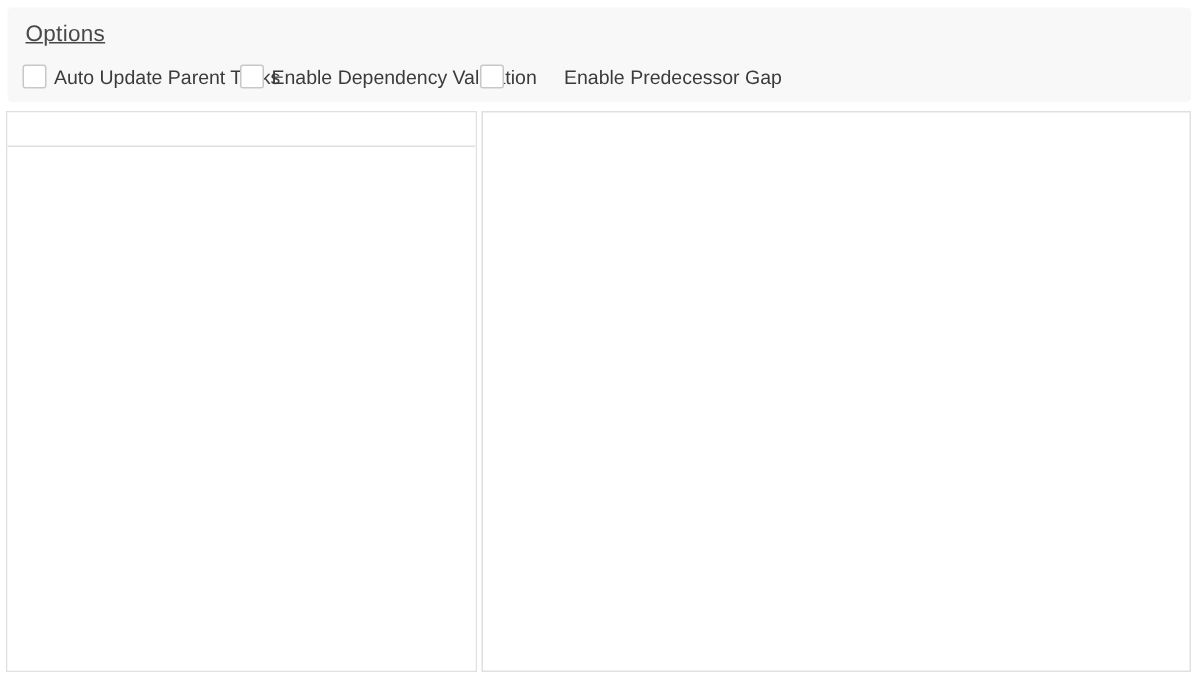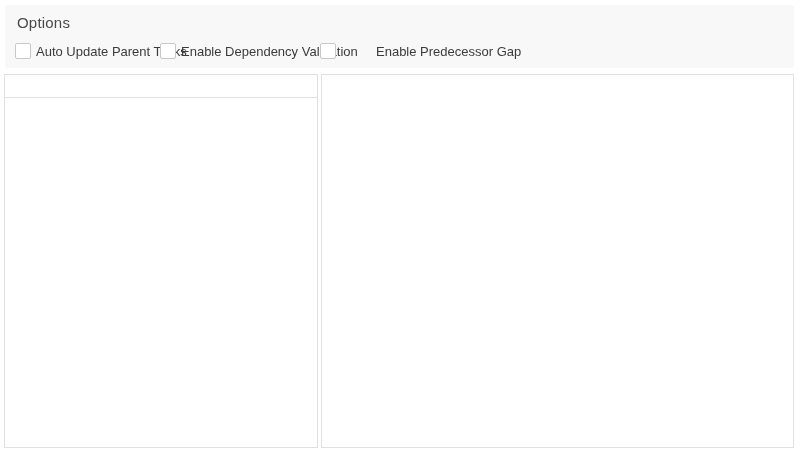--- a/index.html
+++ b/index.html
@@ -23,20 +23,21 @@
     background: #f8f8f8;
     border-radius: 3px;
   }
   .options-title {
     position: absolute;
     left: 12px;
     top: 9px;
     font-size: 15px;
     color: #494949;
     letter-spacing: 0.2px;
+    text-decoration: underline;
   }
   .cb-item {
     position: absolute;
     top: 36px;
     height: 20px;
     display: flex;
     align-items: center;
     cursor: pointer;
   }
   .cb-item-0 { left: 10px; }

